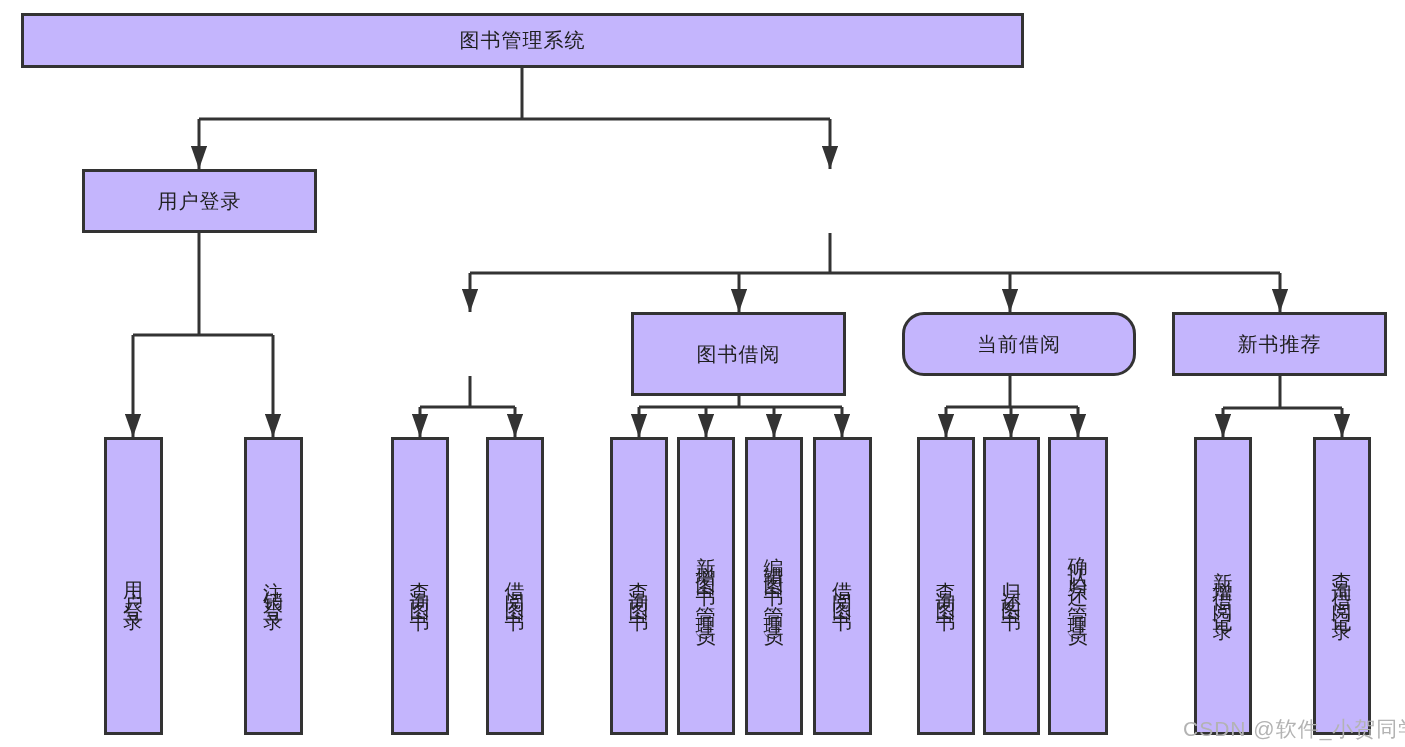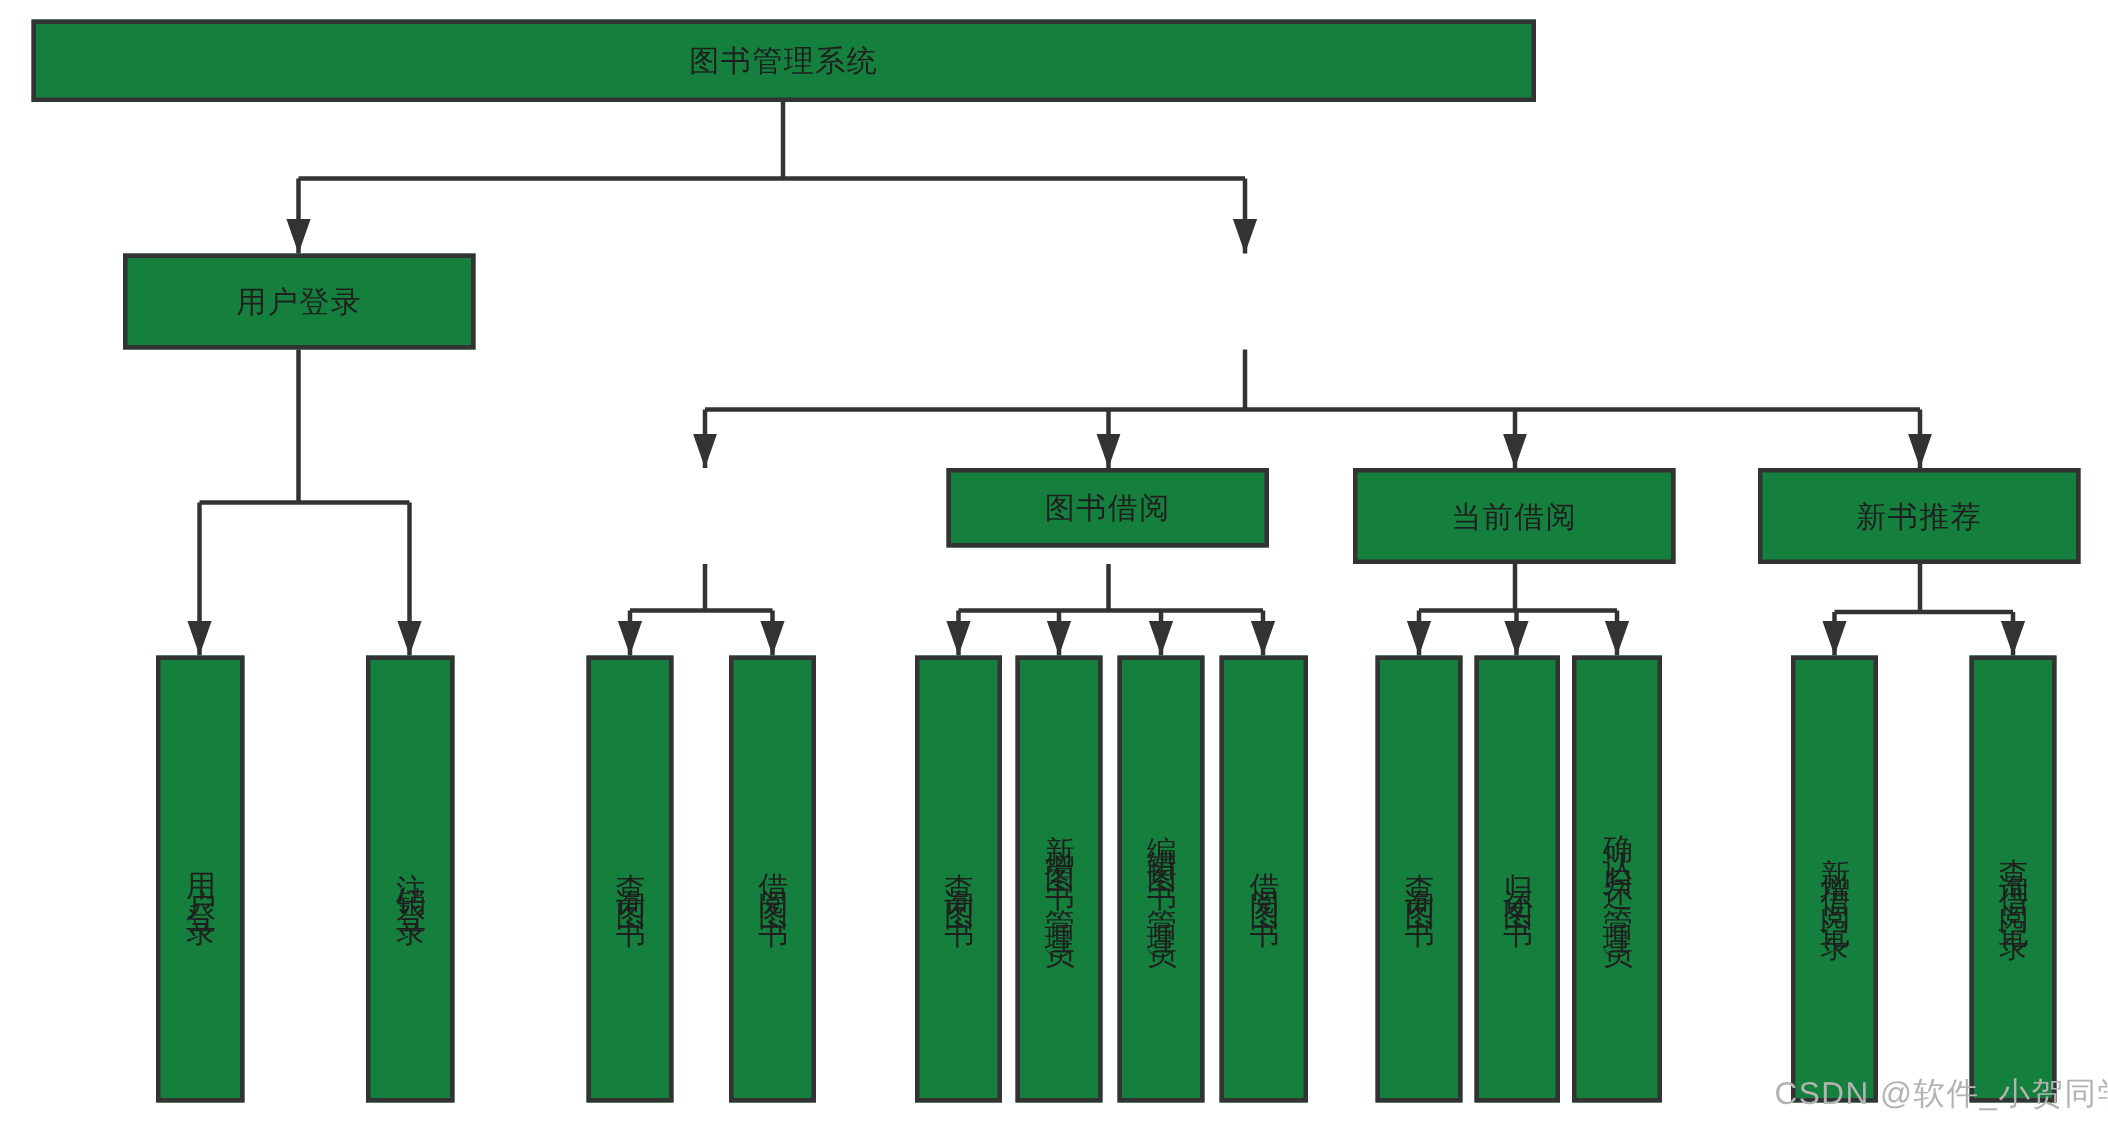--- a/index.html
+++ b/index.html
@@ -2,21 +2,21 @@
 <html><head>
 <meta charset="utf-8">
 <style>
   html,body{margin:0;padding:0;background:#ffffff;}
   #canvas{
     position:relative;width:1405px;height:747px;background:#ffffff;overflow:hidden;
     font-family:"Liberation Sans",sans-serif;color:#1f1f1f;
   }
   #wires{position:absolute;left:0;top:0;width:1405px;height:747px;pointer-events:none;}
   .box{
-    position:absolute;box-sizing:border-box;border:3px solid #333333;background:#15803d;
+    position:absolute;box-sizing:border-box;border:3px solid #333333;background:#c4b5fd;
     display:flex;align-items:center;justify-content:center;
   }
   .hlabel{font-size:20px;letter-spacing:1px;white-space:nowrap;}
   .vbox .vlabel{
     writing-mode:vertical-rl;white-space:nowrap;font-size:20px;
     letter-spacing:10px;line-height:1.1;
   }
   .watermark{
     position:absolute;left:1183px;top:715px;z-index:6;
     font-size:21px;color:#b3b3b3;white-space:nowrap;letter-spacing:1px;
@@ -77,24 +77,24 @@
   </svg>
 
   <div class="box" style="left:21px;top:13px;width:1003px;height:55px;">
     <span class="hlabel">图书管理系统</span>
   </div>
 
   <div class="box" style="left:82px;top:169px;width:235px;height:64px;">
     <span class="hlabel">用户登录</span>
   </div>
 
-  <div class="box" style="left:631px;top:312px;width:215px;height:53px;justify-content:center;">
+  <div class="box" style="left:631px;top:312px;width:215px;height:84px;justify-content:center;">
     <span class="hlabel">图书借阅</span>
   </div>
-  <div class="box" style="left:902px;top:312px;width:215px;height:64px;">
+  <div class="box" style="left:902px;top:312px;width:234px;height:64px;border-radius:22px;">
     <span class="hlabel">当前借阅</span>
   </div>
   <div class="box" style="left:1172px;top:312px;width:215px;height:64px;">
     <span class="hlabel">新书推荐</span>
   </div>
 
   <div class="box vbox" style="left:104px;top:437px;width:59px;height:298px;">
     <span class="vlabel">用户登录</span>
   </div>
   <div class="box vbox" style="left:244px;top:437px;width:59px;height:298px;">

